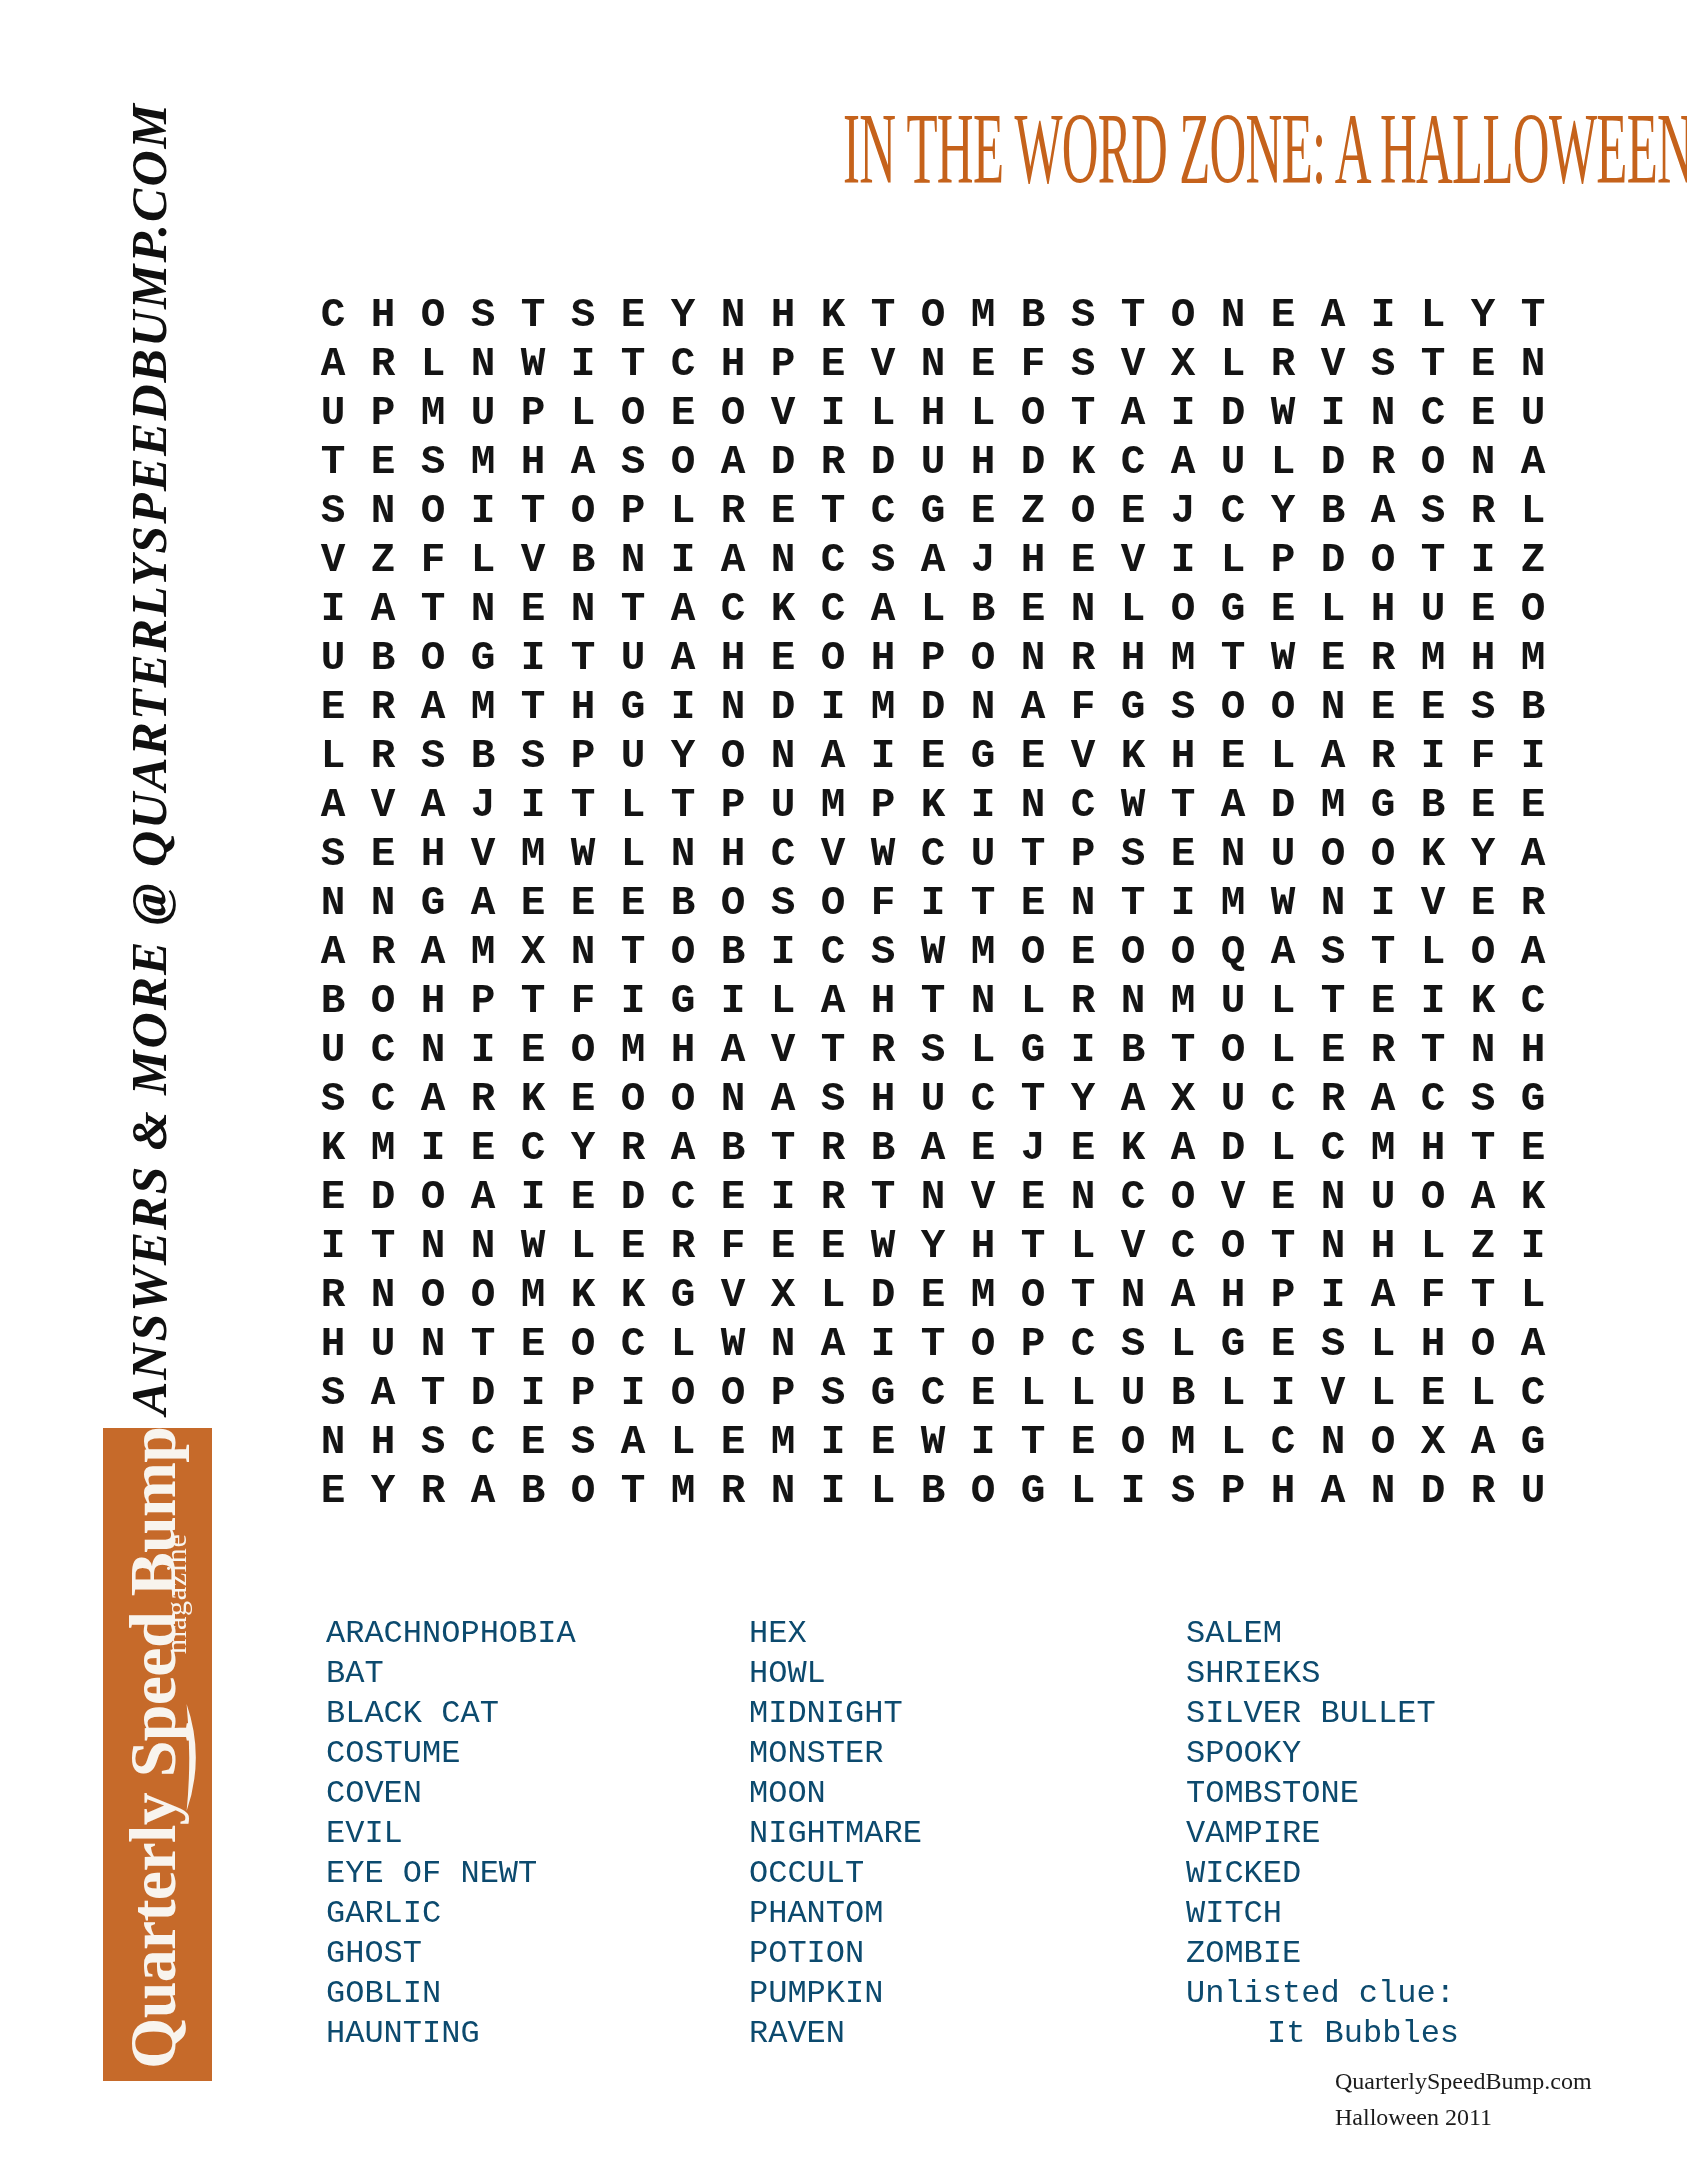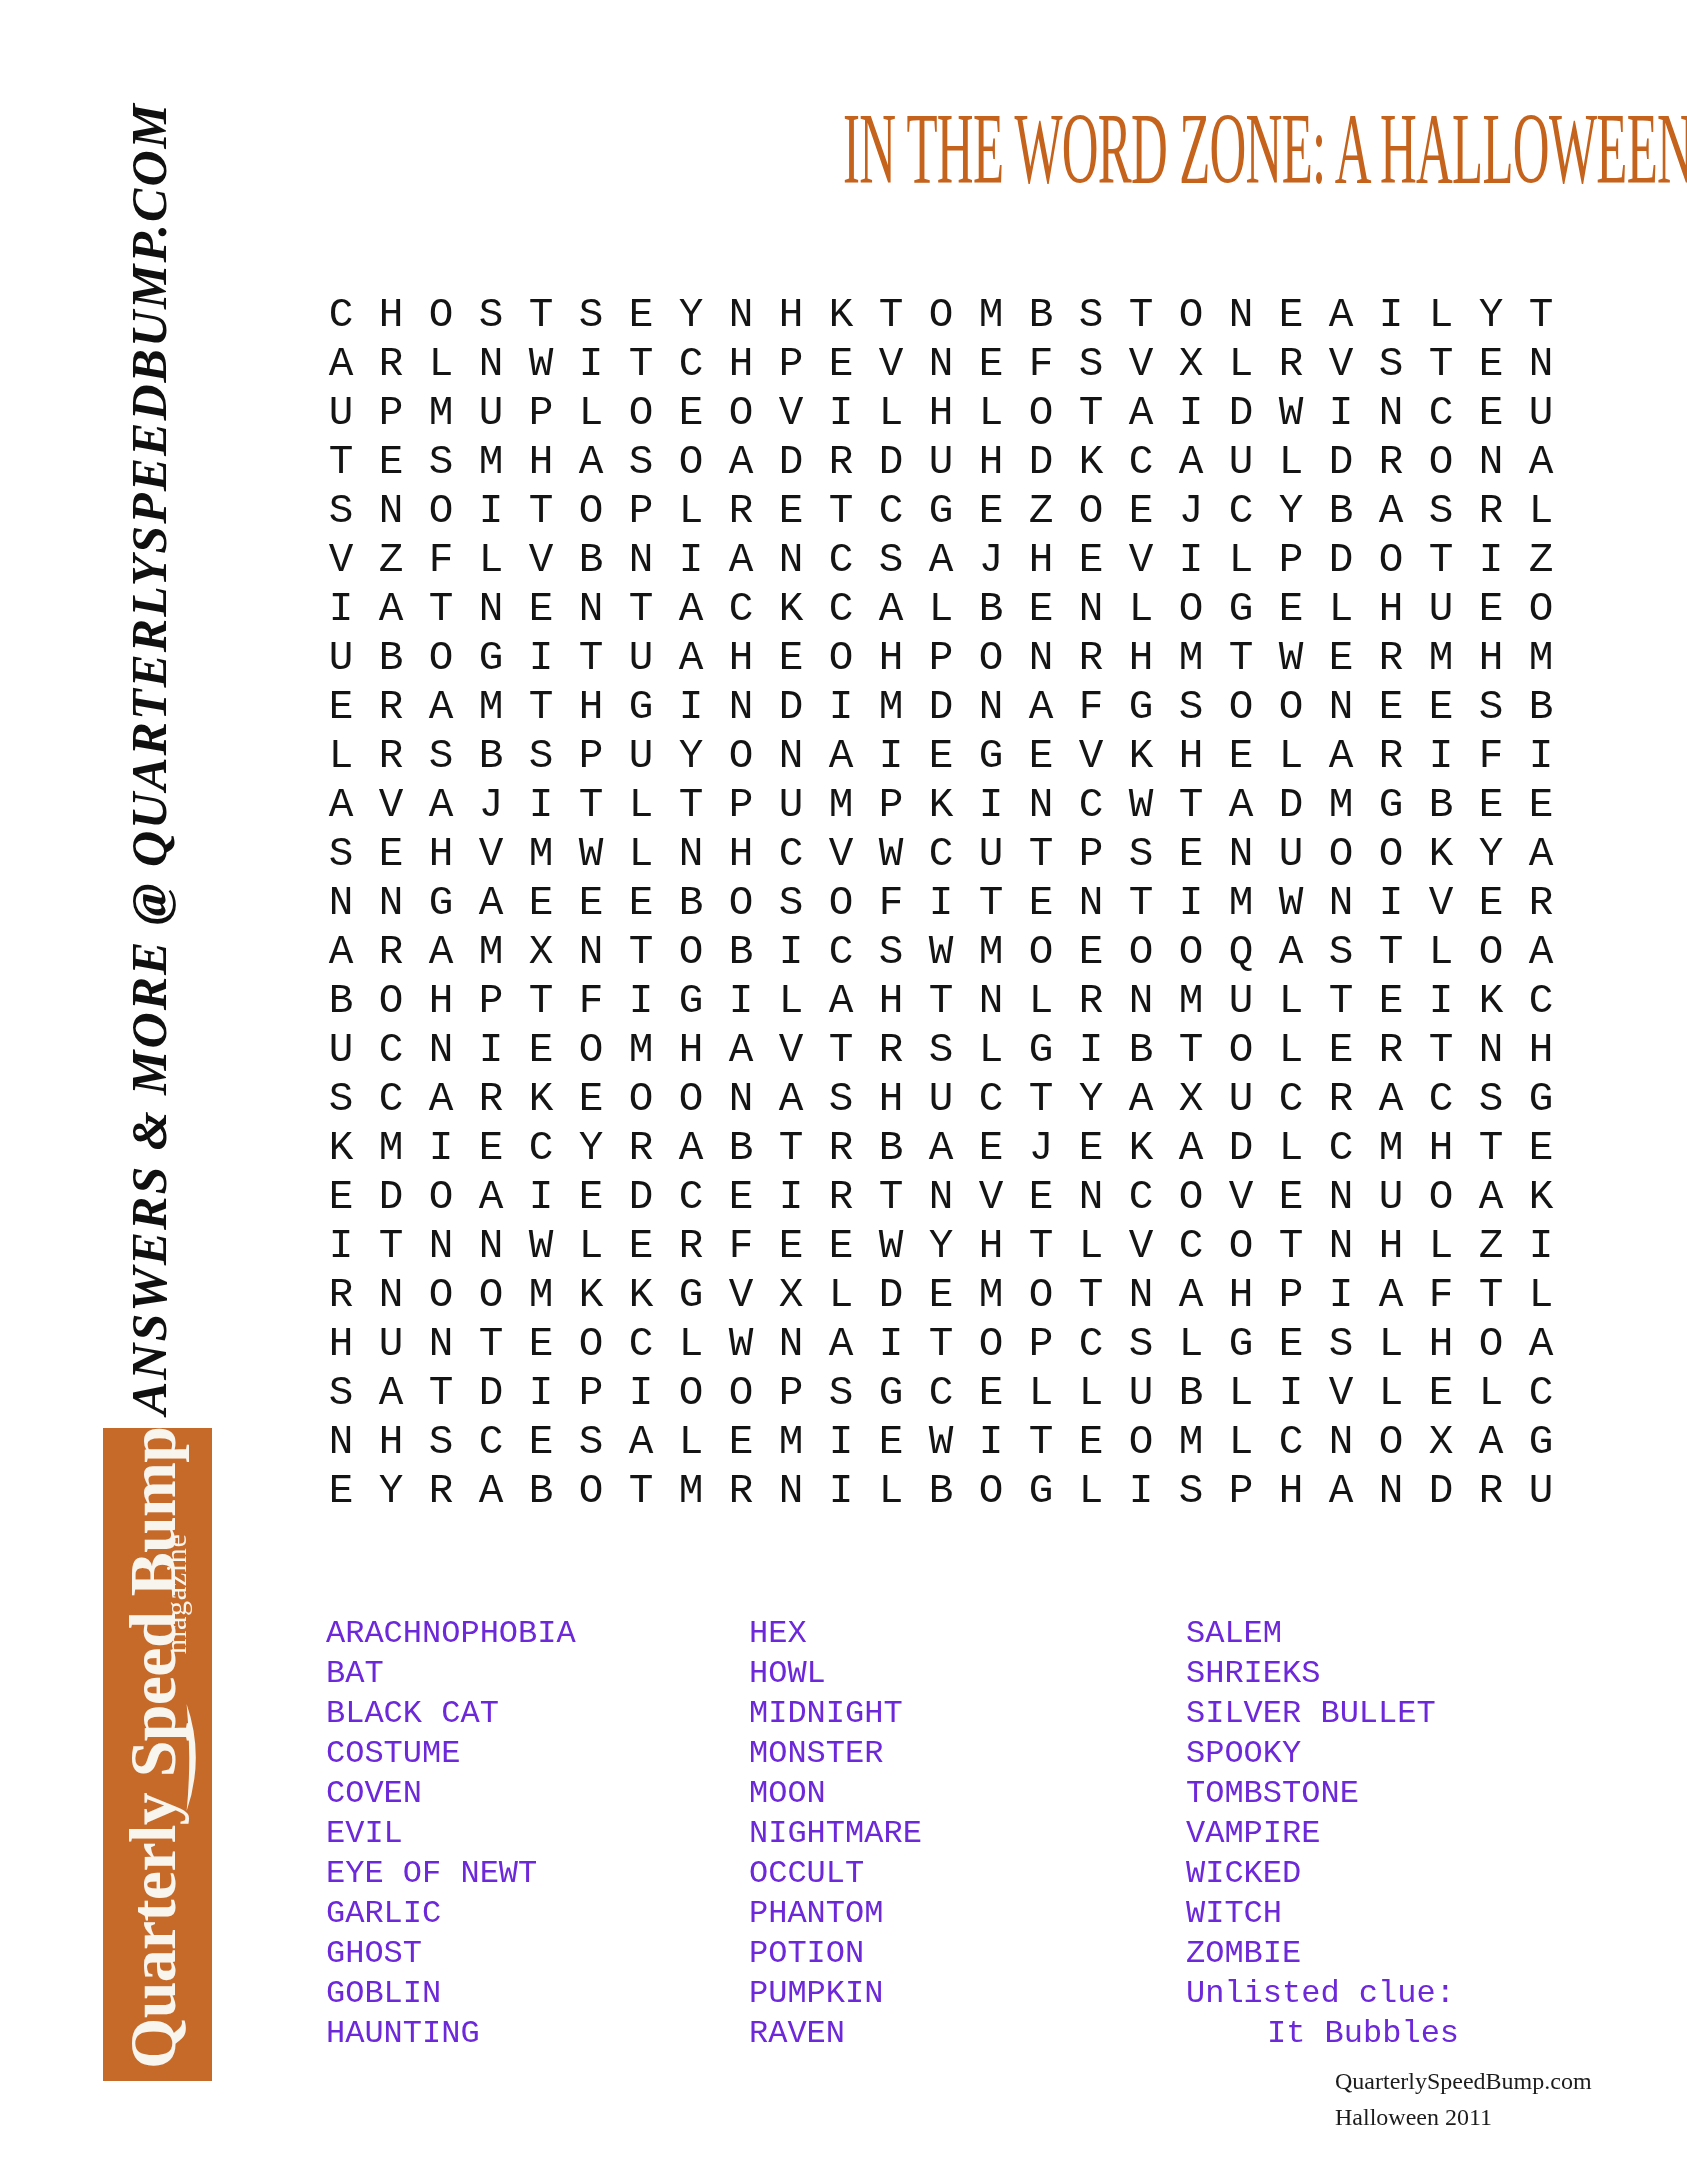--- a/index.html
+++ b/index.html
@@ -51,34 +51,34 @@
   }
   #logo-sub {
     position:absolute; left:427px; top:56px;
     font-family:"Liberation Serif", serif; font-weight:normal;
     font-size:30px; letter-spacing:0.7px;
     color:var(--logo-text, #f8f4ee); white-space:nowrap;
   }
   #logo-swoosh { position:absolute; left:270px; top:81px; width:107px; height:21px; }
 
   
-  #grid { position:absolute; left:316px; top:291px; }
+  #grid { position:absolute; left:308px; top:291px;font-weight:bold; }
   .grid-row { height:49px; white-space:nowrap; }
   .grid-cell {
     display:inline-block; width:50px; height:49px; line-height:49px;
     text-align:center; vertical-align:top;
     font-family:"Liberation Mono", "DejaVu Sans Mono", monospace;
     font-size:41px; color:#141414;
   }
 
   
   .word-col {
     position:absolute; top:1614px;
     font-family:"Liberation Mono", "DejaVu Sans Mono", monospace;
-    font-size:32px; color:#6d28d9; white-space:pre;
+    font-size:32px; color:#0c4a6e; white-space:pre;
   }
   .word-line { height:40px; line-height:40px; }
   #word-col-1 { left:326px; }
   #word-col-2 { left:749px; }
   #word-col-3 { left:1170px;margin-left:16px; }
   .clue-answer { padding-left:81px; }
 
   
   #footer {
     position:absolute; left:1335px; top:2063px;

